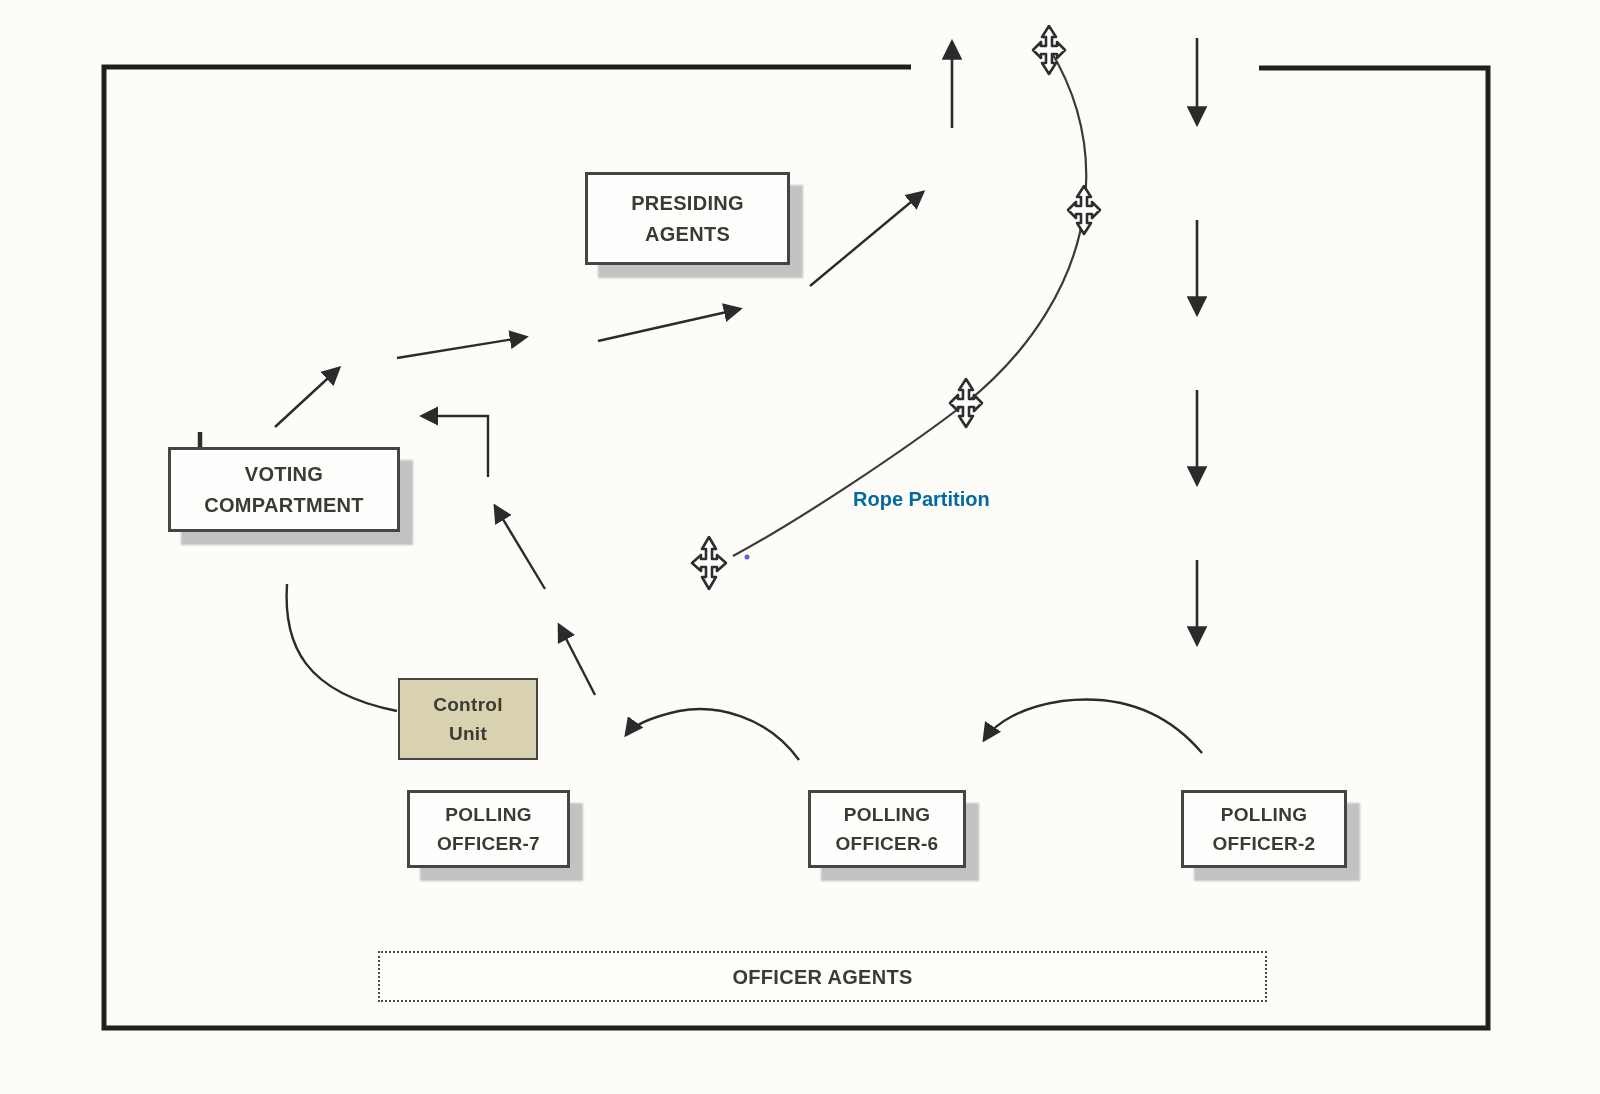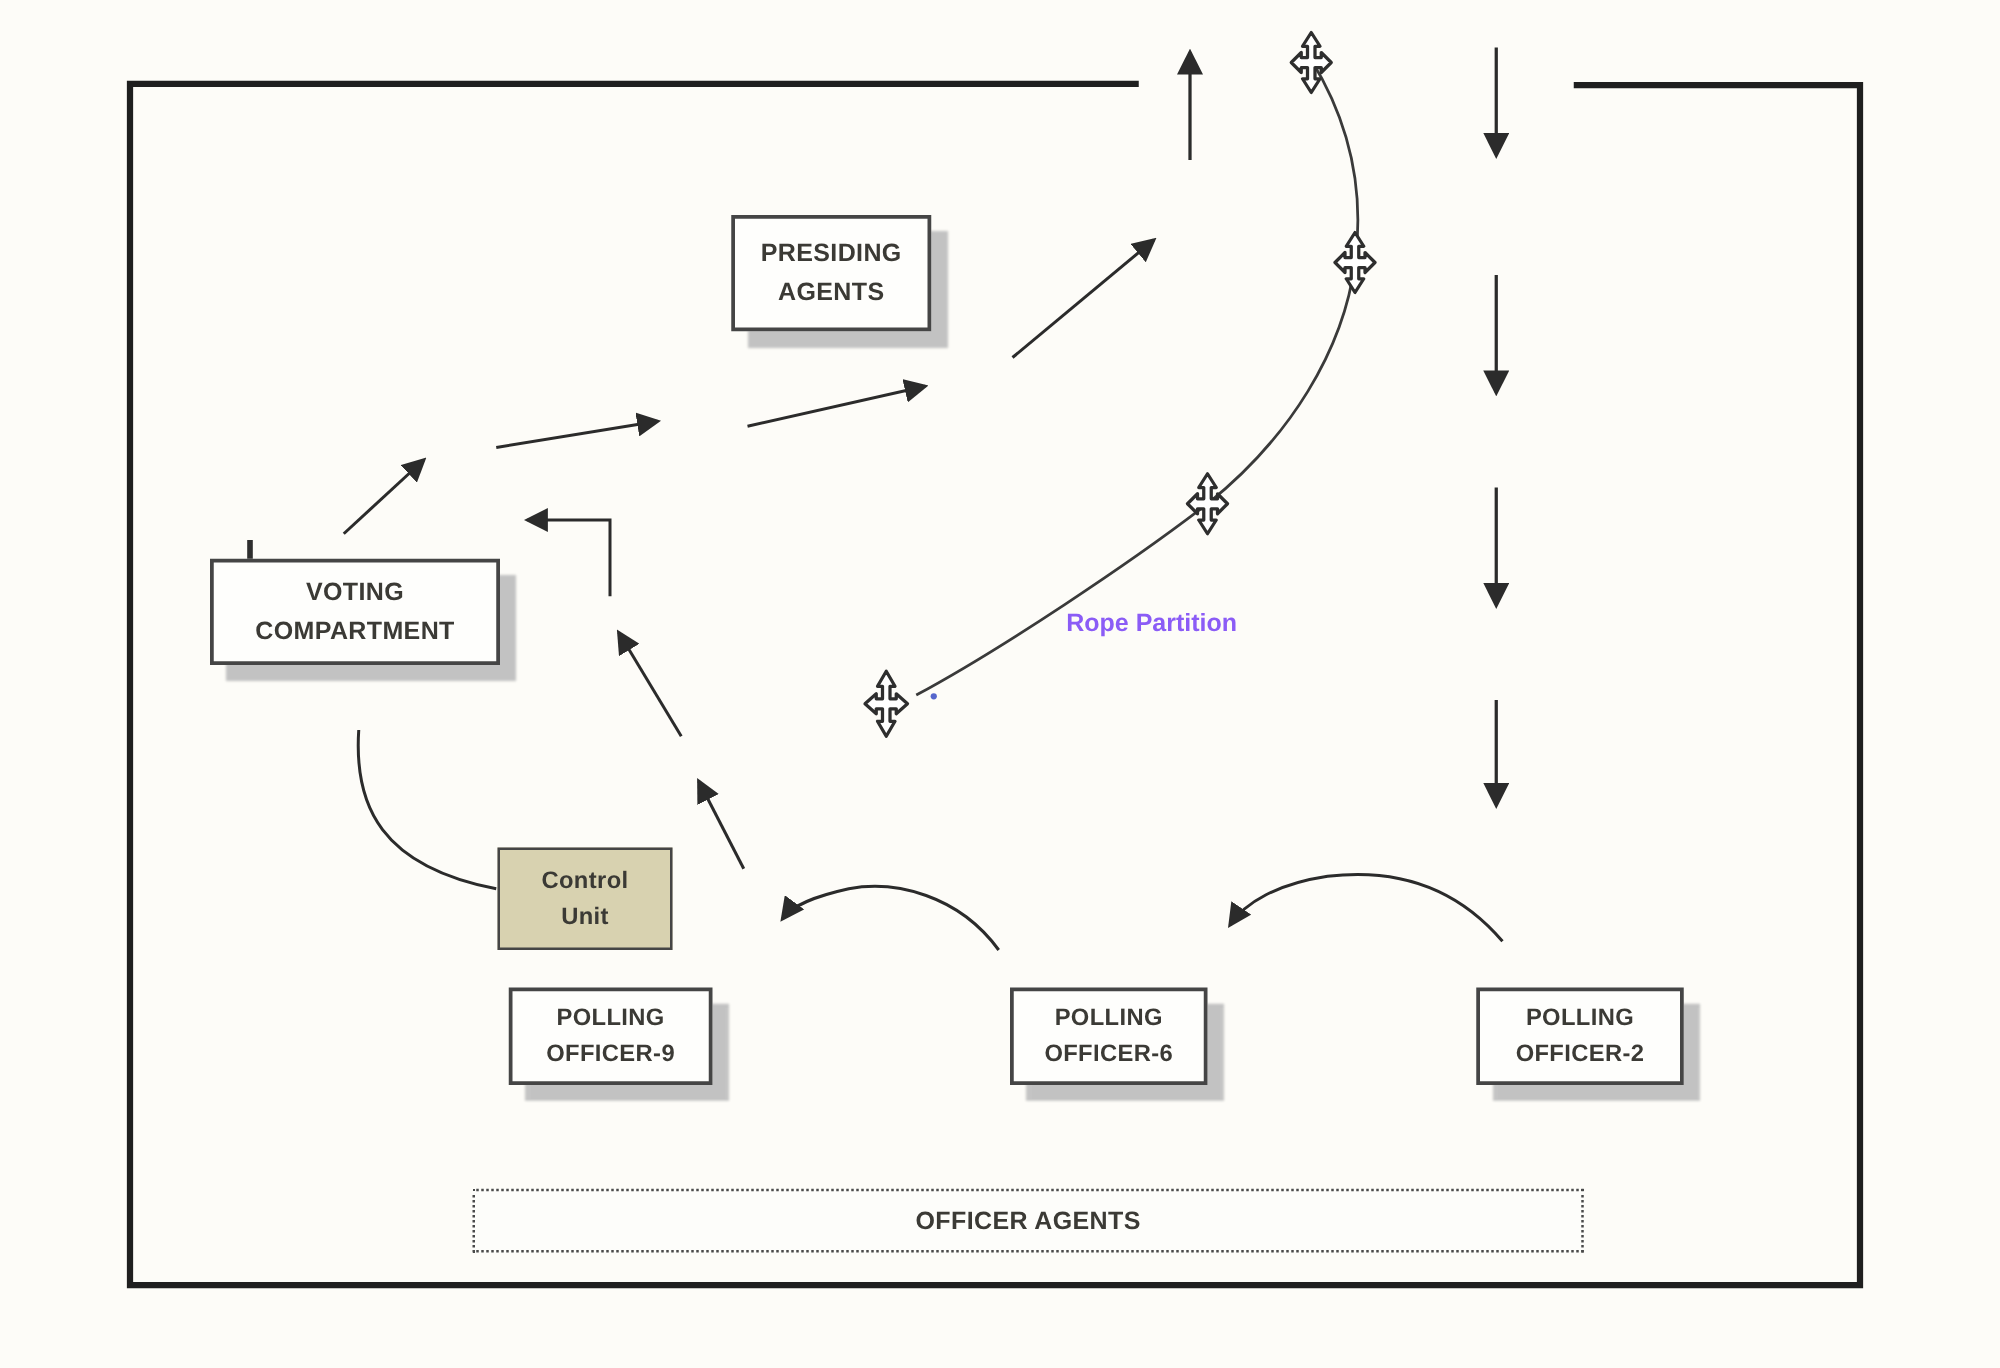--- a/index.html
+++ b/index.html
@@ -19,37 +19,37 @@
     display:flex;flex-direction:column;align-items:center;justify-content:center;
     text-align:center;
     color:#3b3a35;
     font-weight:bold;
     font-size:20px;
     line-height:31px;
     letter-spacing:0.3px;
     box-sizing:border-box;
     z-index:2;
   }
-  .box.presiding{left:585px;top:172px;width:160px;height:93px;}
+  .box.presiding{left:585px;top:172px;width:205px;height:93px;}
   .box.voting{left:168px;top:447px;width:232px;height:85px;}
   .box.control{
     left:398px;top:678px;width:140px;height:82px;
     background:#d8d2b0;border-width:2px;box-shadow:none;font-size:19px;line-height:29px;
   }
   .box.po3{left:407px;top:790px;width:163px;height:78px;font-size:19px;line-height:29px;}
   .box.po2{left:808px;top:790px;width:158px;height:78px;font-size:19px;line-height:29px;}
   .box.po1{left:1181px;top:790px;width:166px;height:78px;font-size:19px;line-height:29px;}
   .box.agents{
     left:378px;top:951px;width:889px;height:51px;
     border:2px dotted #4a4a4a;box-shadow:none;background:#fdfdfa;
     font-size:20px;line-height:20px;
   }
   .rope-label{
     position:absolute;left:853px;top:488px;
-    color:#8b5cf6;font-weight:bold;font-size:20px;
+    color:#0369a1;font-weight:bold;font-size:20px;
     z-index:2;
   }
 </style>
 </head>
 <body>
 
 <div class="canvas">
 
   <svg class="layer" viewBox="0 0 1600 1094">
     <defs>
@@ -119,21 +119,21 @@
     <div>COMPARTMENT</div>
   </div>
 
   <div class="box control">
     <div>Control</div>
     <div>Unit</div>
   </div>
 
   <div class="box po3">
     <div>POLLING</div>
-    <div>OFFICER-9</div>
+    <div>OFFICER-7</div>
   </div>
 
   <div class="box po2">
     <div>POLLING</div>
     <div>OFFICER-6</div>
   </div>
 
   <div class="box po1">
     <div>POLLING</div>
     <div>OFFICER-2</div>

